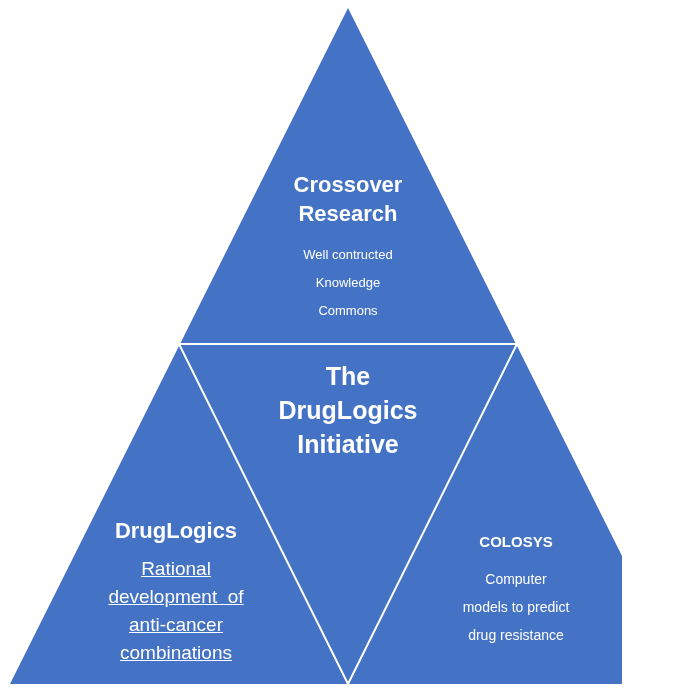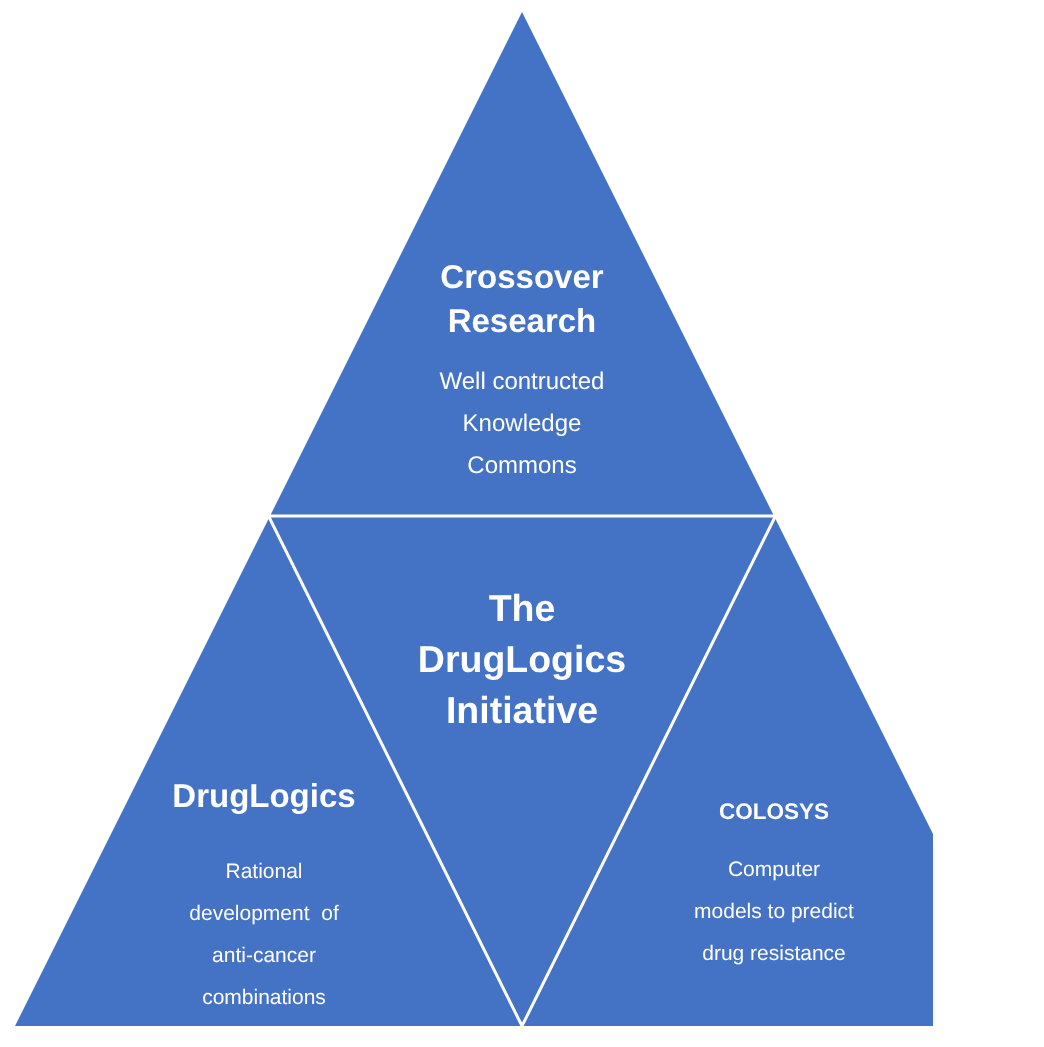--- a/index.html
+++ b/index.html
@@ -27,28 +27,28 @@
   }
   .sec .h,
   .sec .b {
     white-space: pre-wrap;
   }
   .h {
     font-weight: bold;
   }
   .top-sec    { left: 197px; top: 170px; width: 302px; }
   .top-sec .h { font-size: 22px; line-height: 29px; }
-  .top-sec .b { font-size: 16px; line-height: 28px; margin-top: 13px; }
+  .top-sec .b { font-size: 13px; line-height: 28px; margin-top: 13px; }
 
-  .center-sec    { left: 198px; top: 389px; width: 300px; }
+  .center-sec    { left: 198px; top: 359px; width: 300px; }
   .center-sec .h { font-size: 25px; line-height: 34px; }
 
   .bl-sec    { left: 36px; top: 516px; width: 280px; }
   .bl-sec .h { font-size: 22px; line-height: 29px; }
-  .bl-sec .b { font-size: 14px; line-height: 28px; margin-top: 21px; }
+  .bl-sec .b { font-size: 19px; line-height: 28px; margin-top: 10px; text-decoration: underline; }
 
   .br-sec    { left: 366px; top: 527px; width: 300px; }
   .br-sec .h { font-size: 15px; line-height: 29px; }
   .br-sec .b { font-size: 14px; line-height: 28px; margin-top: 9px; }
 </style>
 </head>
 <body>
 
 <div class="stage">
 

